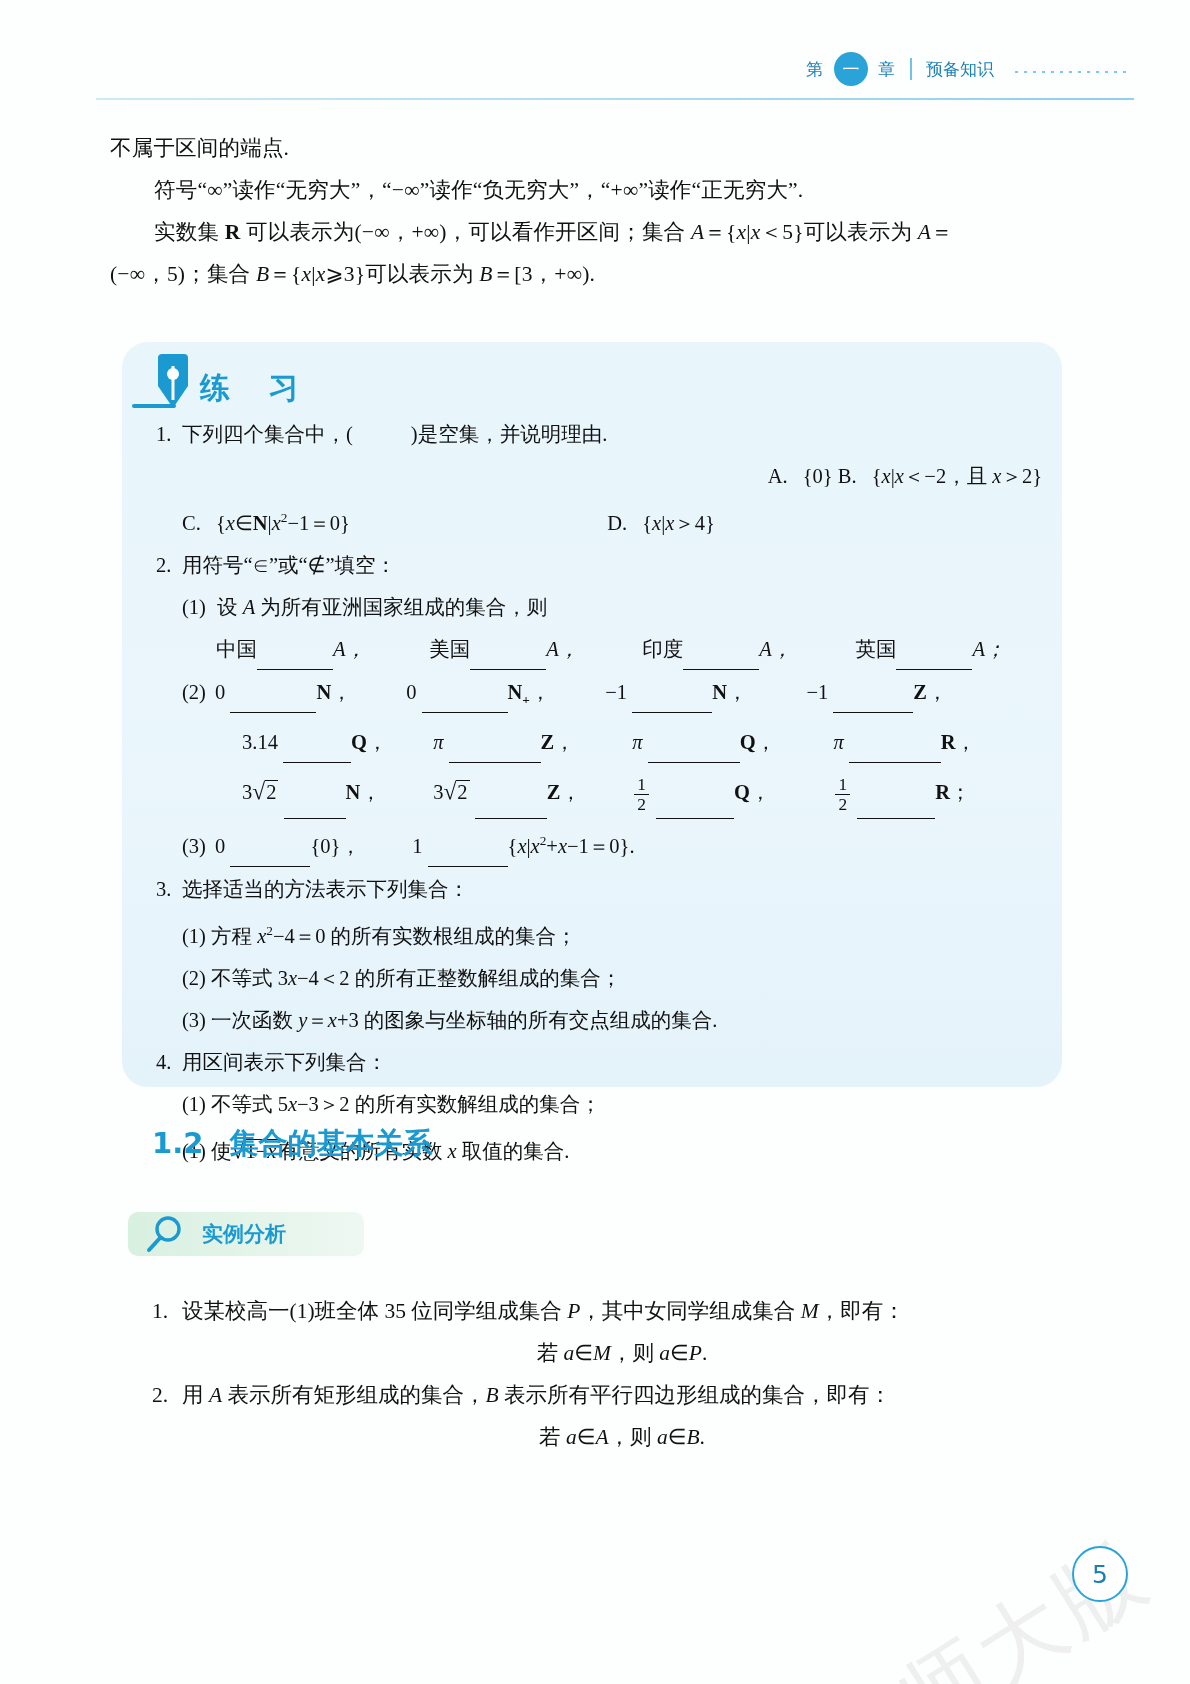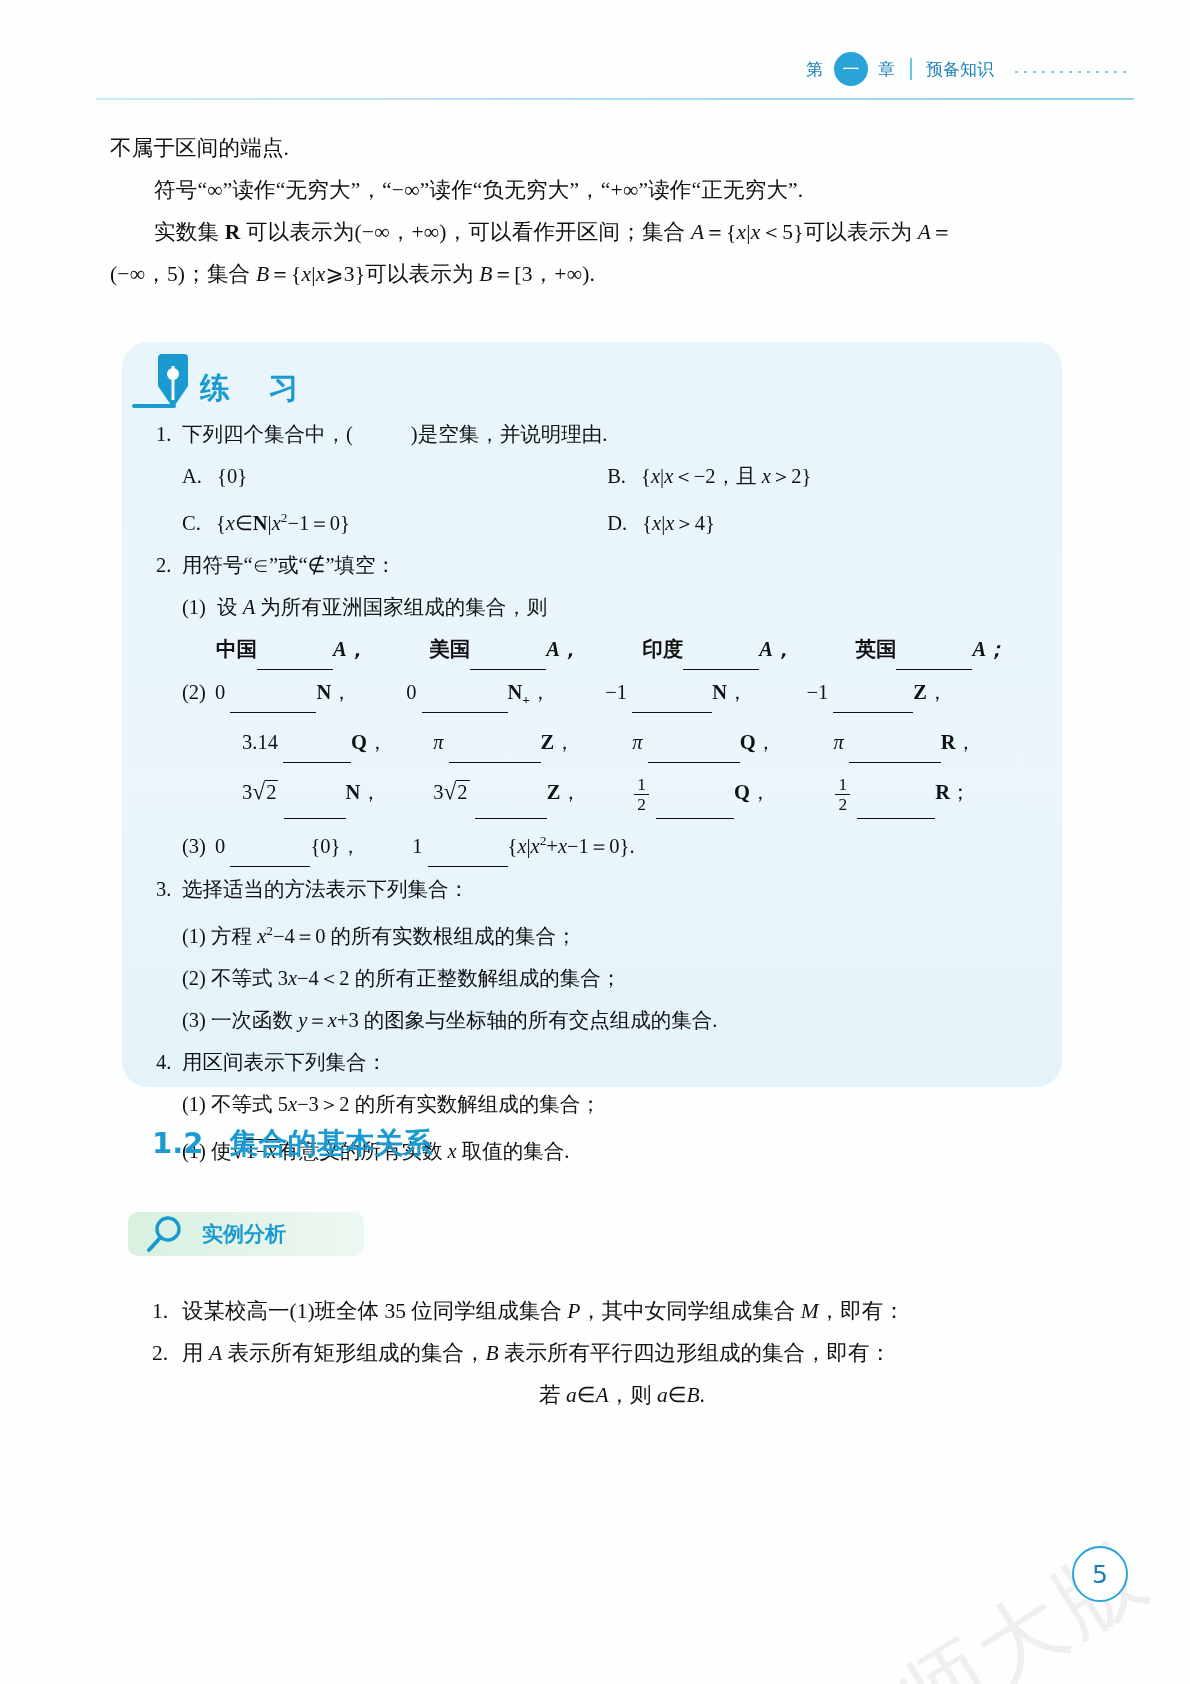--- a/index.html
+++ b/index.html
@@ -164,21 +164,21 @@
       <circle cx="29" cy="24" r="6" fill="#ffffff"></circle>
     </svg>
     <div class="ruleline"></div>
     <div class="practice-title">练 习</div>
 
     <div class="plist">
 
       <div class="pitem">
         <span class="num">1.</span><span>下列四个集合中，(<span style="display:inline-block;width:58px;border-bottom:0"></span>)是空集，并说明理由.</span>
       </div>
-      <div class="pitem" style="padding-left:26px;">
+      <div class="pitem" style="padding-left:26px;text-align:right;">
         <span style="display:inline-block;width:420px;">
           <span>A.</span>
           <span style="margin-left:10px">{0}</span>
         </span>
         <span>
           <span>B.</span>
           <span style="margin-left:10px">{<span class="mi">x</span>|<span class="mi">x</span>＜−2，且 <span class="mi">x</span>＞2}</span>
         </span>
       </div>
       <div class="pitem" style="padding-left:26px;">
@@ -192,21 +192,21 @@
         </span>
       </div>
 
       <div class="pitem">
         <span class="num">2.</span><span>用符号“∈”或“∉”填空：</span>
       </div>
       <div class="pitem" style="padding-left:26px;">
         <span>(1)</span>
         <span style="margin-left:6px">设 <span class="mi">A</span> 为所有亚洲国家组成的集合，则</span>
       </div>
-      <div class="pitem" style="padding-left:60px;font-weight:bold;">
+      <div class="pitem" style="padding-left:60px;">
         <span style="display:inline-block;width:208px;"><span>中国</span><span class="ul" style="width:76px">&nbsp;</span><span class="mi">A，</span></span>
         <span style="display:inline-block;width:208px;"><span>美国</span><span class="ul" style="width:76px">&nbsp;</span><span class="mi">A，</span></span>
         <span style="display:inline-block;width:208px;"><span>印度</span><span class="ul" style="width:76px">&nbsp;</span><span class="mi">A，</span></span>
         <span style="display:inline-block;"><span>英国</span><span class="ul" style="width:76px">&nbsp;</span><span class="mi">A；</span></span>
       </div>
 
       <div class="pitem" style="padding-left:26px;">
         <span>(2)</span>
         <span style="display:inline-block;width:186px;margin-left:4px;">0 <span class="ul" style="width:86px">&nbsp;</span><span class="bf">N</span>，</span>
         <span style="display:inline-block;width:194px;">0 <span class="ul" style="width:86px">&nbsp;</span><span class="bf">N<span class="sub2">+</span></span>，</span>
@@ -266,20 +266,21 @@
       <circle cx="26" cy="17" r="11" fill="none" stroke="#1a9ad1" stroke-width="3.4"></circle>
       <line x1="18" y1="26" x2="7" y2="38" stroke="#1a9ad1" stroke-width="4" stroke-linecap="round"></line>
     </svg>
     <div class="lbl">实例分析</div>
   </div>
 
   <div class="after">
     <p>
       <span style="display:inline-block;width:30px">1.</span>设某校高一(1)班全体 35 位同学组成集合 <span class="mi">P</span>，其中女同学组成集合 <span class="mi">M</span>，即有：
     </p>
+    <p class="ctr">若 <span class="mi">a</span>∈<span class="mi">M</span>，则 <span class="mi">a</span>∈<span class="mi">P</span>.</p>
     <p>
       <span style="display:inline-block;width:30px">2.</span>用 <span class="mi">A</span> 表示所有矩形组成的集合，<span class="mi">B</span> 表示所有平行四边形组成的集合，即有：
     </p>
     <p class="ctr">若 <span class="mi">a</span>∈<span class="mi">A</span>，则 <span class="mi">a</span>∈<span class="mi">B</span>.</p>
   </div>
 
   <div class="watermark">北师大版</div>
 
   <div class="pagenum">5</div>
 

